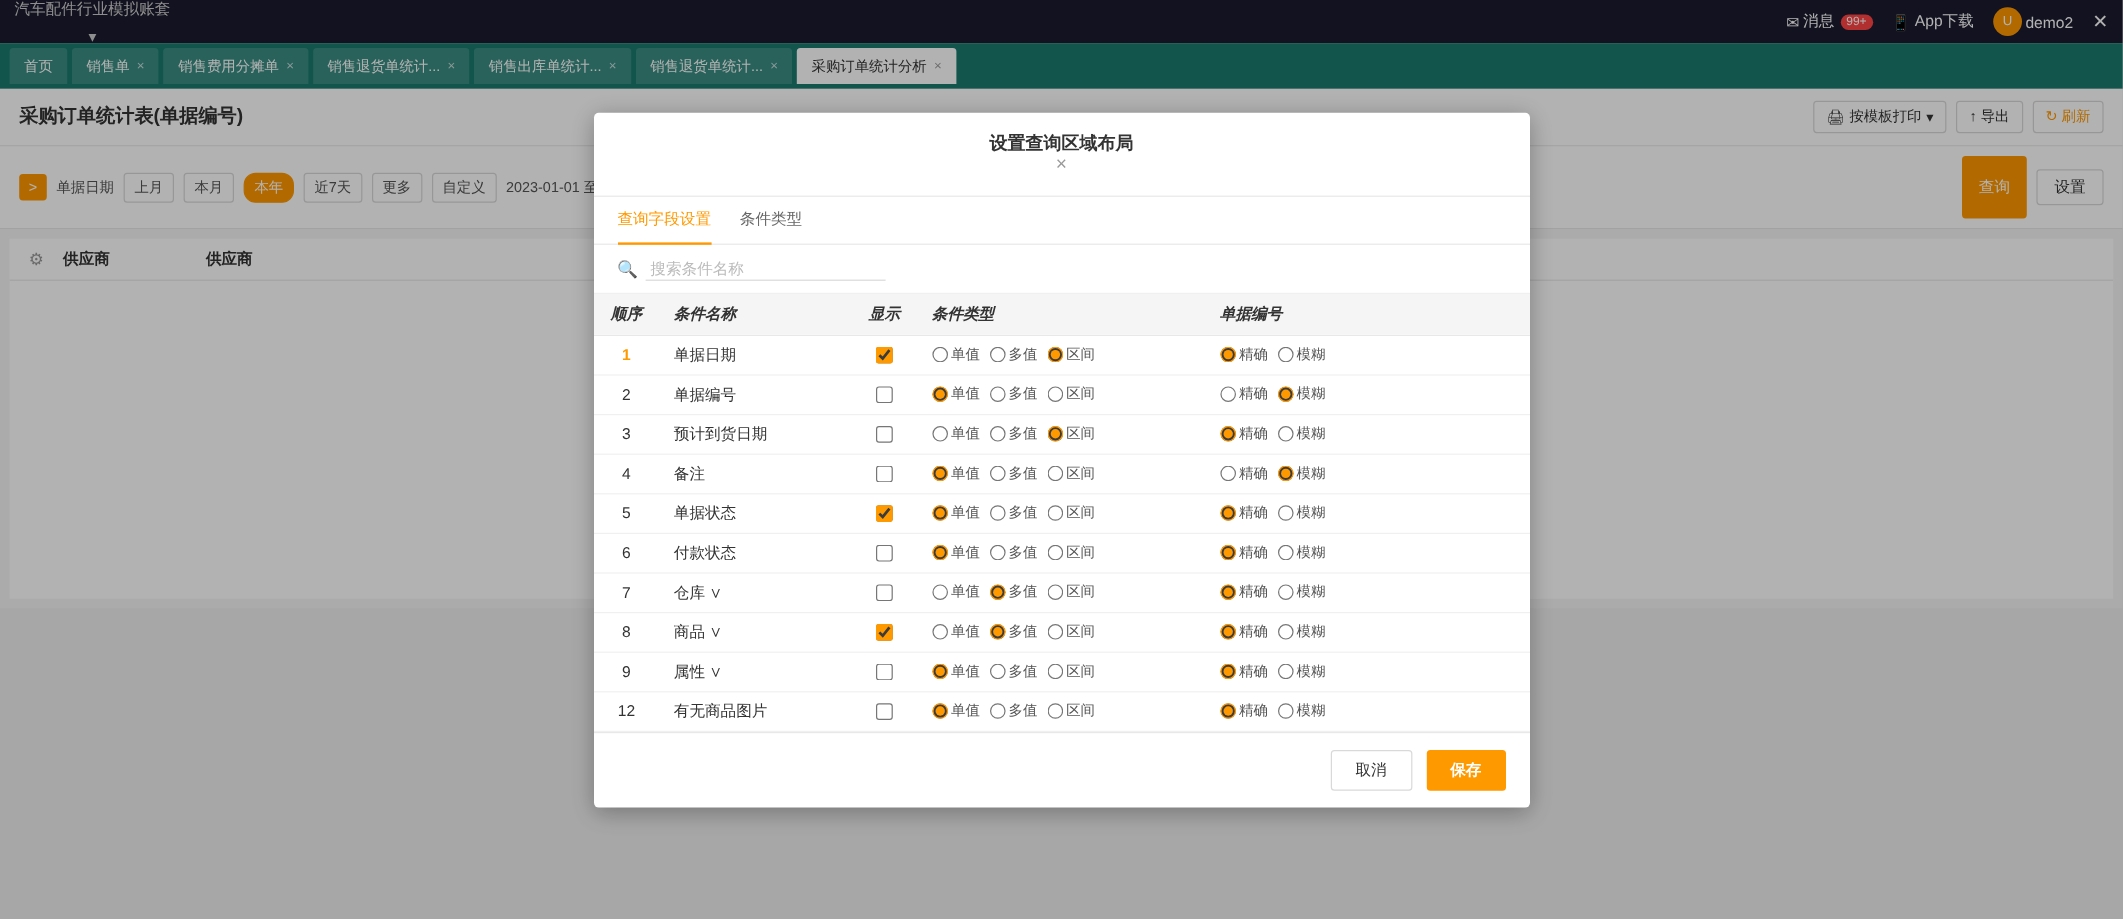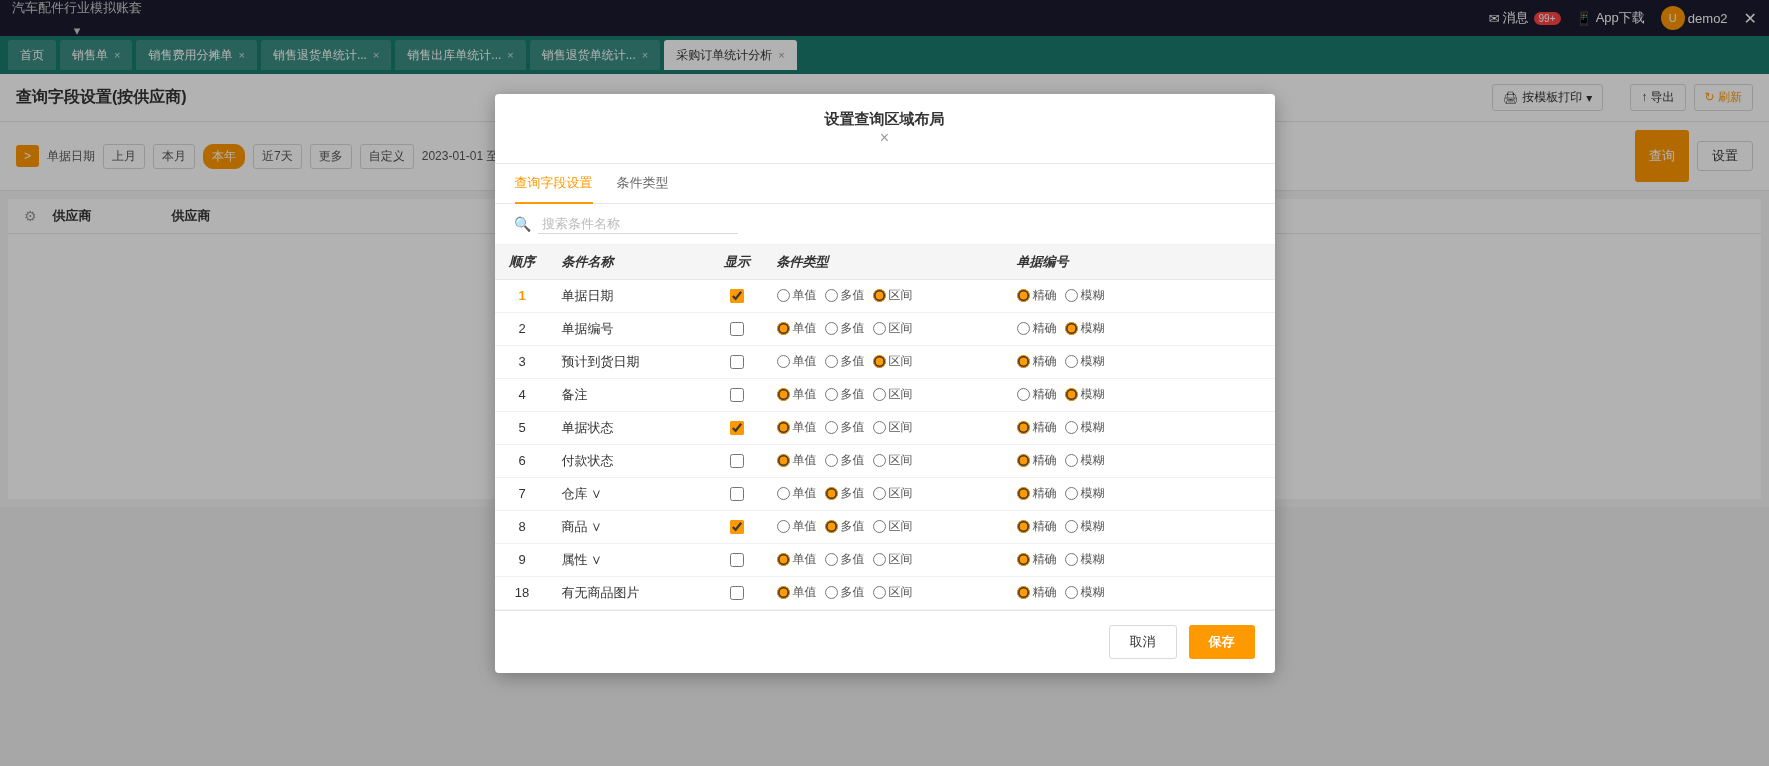--- a/index.html
+++ b/index.html
@@ -51,21 +51,21 @@
       height: 48px;
       display: flex;
       align-items: center;
       justify-content: space-between;
       padding: 0 16px;
       border-bottom: 1px solid #e8e8e8;
     }
     .page-title { font-size: 16px; font-weight: bold; color: #333; }
     .header-actions { display: flex; align-items: center; gap: 8px; }
     .btn-print { background: #fff; border: 1px solid #d9d9d9; padding: 4px 10px; border-radius: 3px; cursor: pointer; font-size: 12px; color: #333; display: flex; align-items: center; gap: 4px; }
-    .btn-export { background: #fff; border: 1px solid #d9d9d9; padding: 4px 10px; border-radius: 3px; cursor: pointer; font-size: 12px; color: #333; margin-left: 19px; }
+    .btn-export { background: #fff; border: 1px solid #d9d9d9; padding: 4px 10px; border-radius: 3px; cursor: pointer; font-size: 12px; color: #333; }
     .btn-refresh { background: #fff; border: 1px solid #d9d9d9; padding: 4px 10px; border-radius: 3px; cursor: pointer; font-size: 12px; color: #f90; }
 
     
     .filter-bar {
       background: #fff;
       padding: 8px 16px;
       display: flex;
       align-items: center;
       gap: 8px;
       border-bottom: 1px solid #e8e8e8;
@@ -296,21 +296,21 @@
     <span>销售退货单统计...</span>
     <span class="close-x">×</span>
   </div>
   <div class="tab-item active">
     <span>采购订单统计分析</span>
     <span class="close-x" style="color:#999;">×</span>
   </div>
 </div>
 
 <div class="page-header">
-  <div class="page-title">查询字段设置(按供应商)</div>
+  <div class="page-title">采购订单统计表(单据编号)</div>
   <div class="header-actions">
     <button class="btn-print">
       <span>🖨</span>
       <span>按模板打印</span>
       <span>▾</span>
     </button>
     <button class="btn-export">
       <span>↑</span>
       <span>导出</span>
     </button>
@@ -570,21 +570,21 @@
                 </div>
               </td>
               <td>
                 <div class="radio-group">
                   <label class="radio-item"><input type="radio" name="match-8" checked="" style="">精确</label>
                   <label class="radio-item"><input type="radio" name="match-8" style="">模糊</label>
                 </div>
               </td>
             </tr>
             <tr>
-              <td class="row-num normal" style="text-align: center; color: rgb(51, 51, 51); font-weight: normal;">18</td>
+              <td class="row-num normal" style="text-align: center; color: rgb(51, 51, 51); font-weight: normal;">12</td>
               <td>有无商品图片</td>
               <td>
                 <div class="cb-wrap">
                   <input type="checkbox" style="">
                 </div>
               </td>
               <td>
                 <div class="radio-group">
                   <label class="radio-item"><input type="radio" name="type-9" checked="" style="">单值</label>
                   <label class="radio-item"><input type="radio" name="type-9" style="">多值</label>

